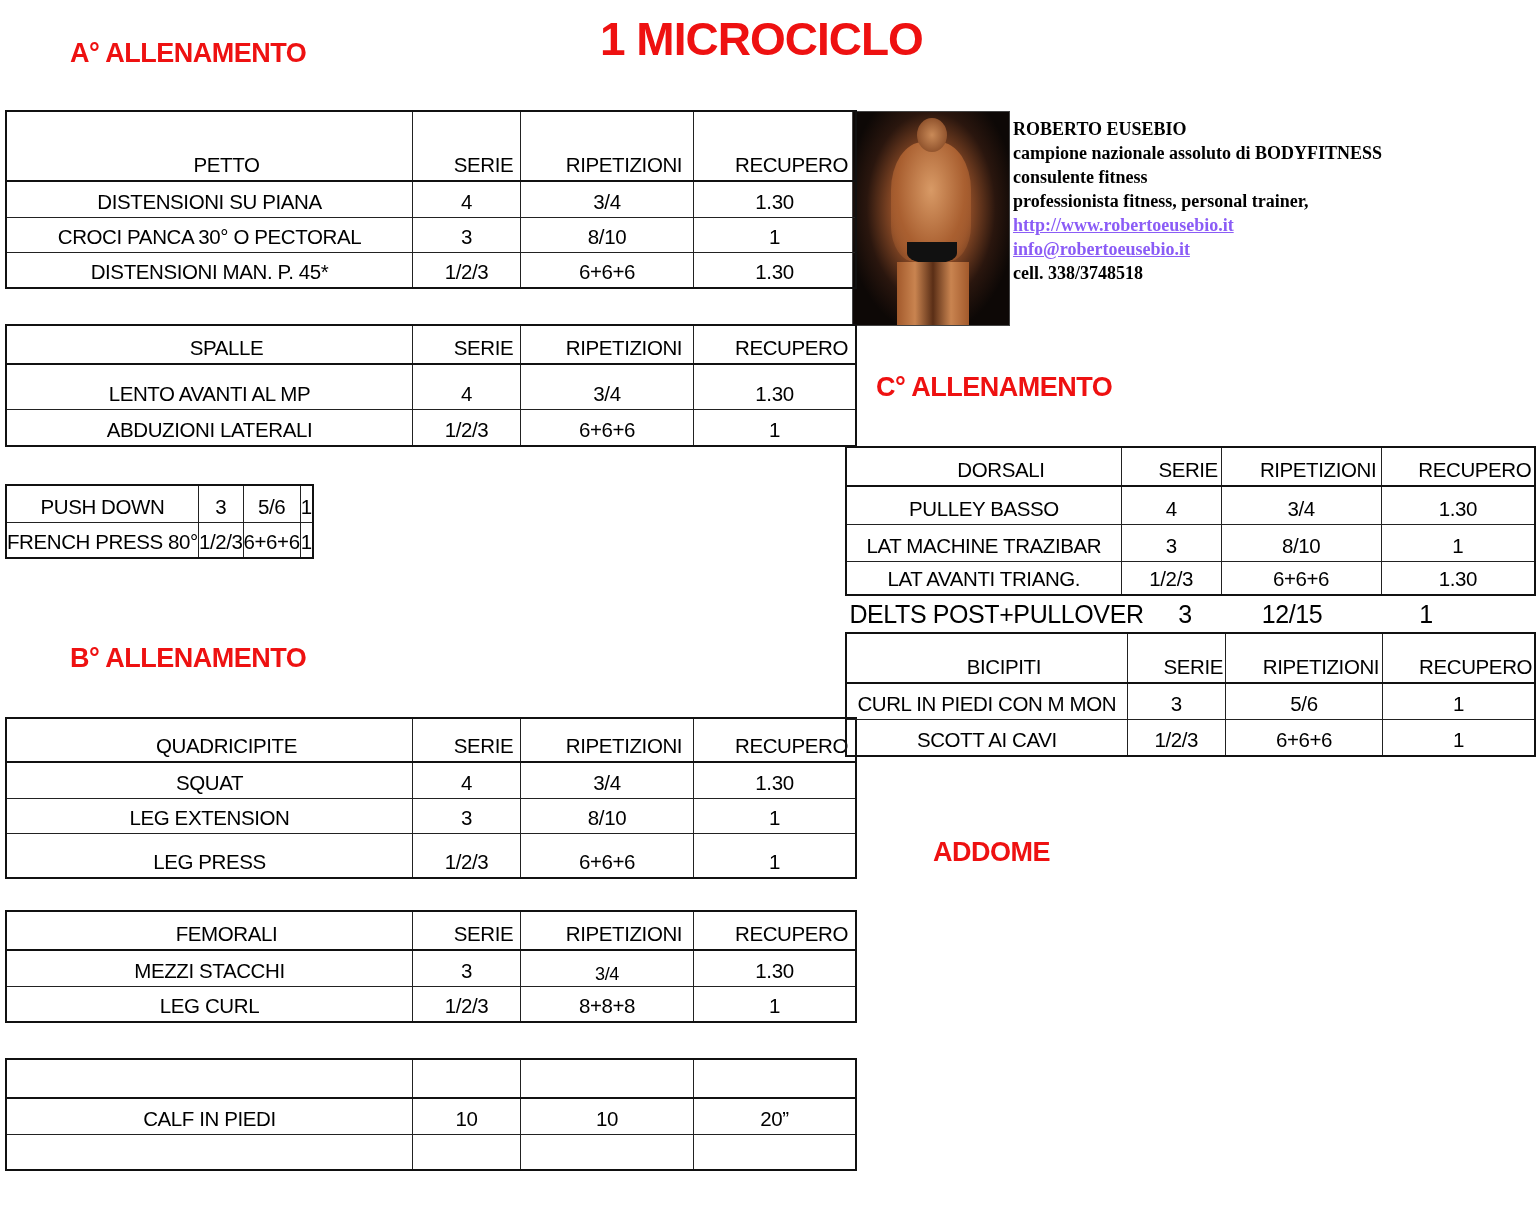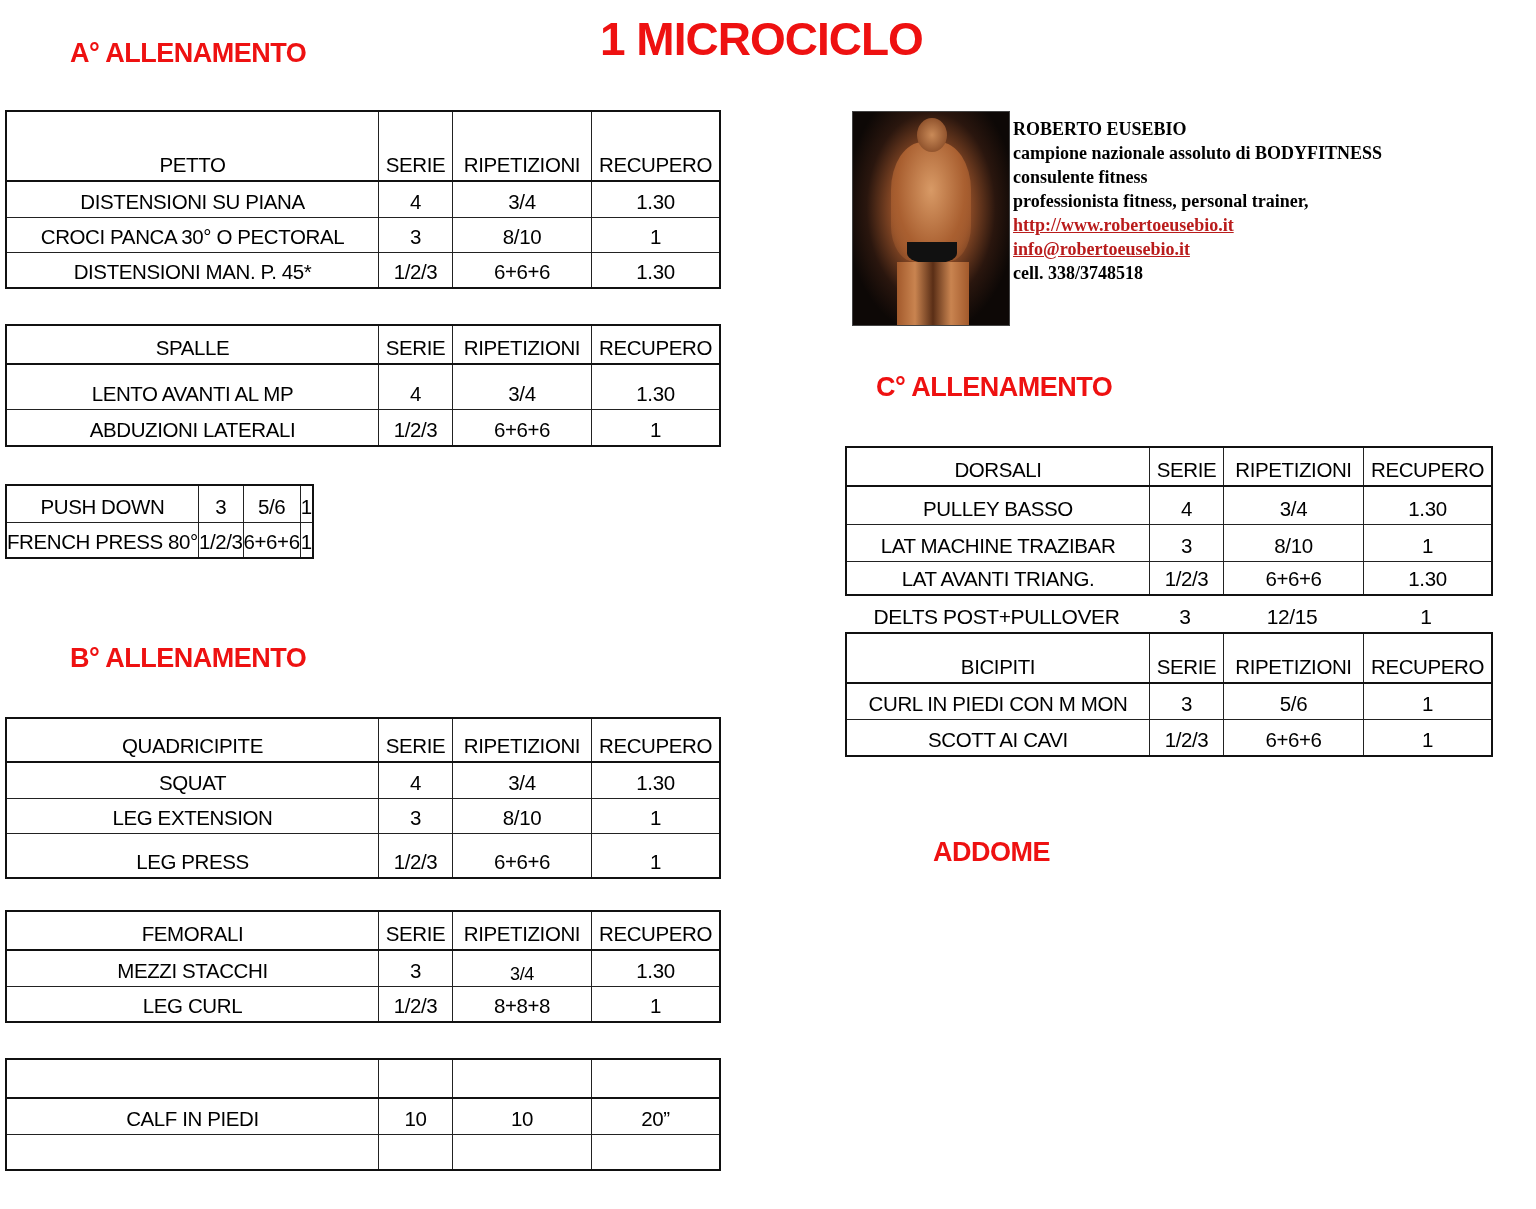--- a/index.html
+++ b/index.html
@@ -17,33 +17,33 @@
   .sec { font-size: 27px; }
   table.grid {
     position: absolute; border-collapse: collapse; table-layout: fixed;
     font-family: "Liberation Sans Narrow", "Liberation Sans", sans-serif;
   }
   table.grid td {
     border: 1px solid #222; text-align: center; vertical-align: bottom;
     font-size: 20.5px; padding: 0 0 3px 0; overflow: hidden; white-space: nowrap;
     letter-spacing: -0.4px;
   }
-  table.grid tr.hdr td { border-bottom: 2.5px solid #111; }
+  table.grid tr.hdr td { border-bottom: 2.5px solid #111; padding-left: 34px; }
   table.grid { border: 2px solid #111; }
   table.grid td.c0 { width: 371px; }
   table.grid td.c1 { width: 73px; }
   table.grid td.c2 { width: 138px; }
   table.grid td.c3 { width: 127px; }
   table.rt td.c0 { width: 302px; }
   table.rt td.c1 { width: 73px; }
   table.rt td.c2 { width: 139px; }
   table.rt td.c3 { width: 127px; }
   .free-row {
     position: absolute; left: 845px; top: 594px; height: 38px; width: 645px;
-    display: flex; font-family: "Liberation Sans", sans-serif; font-size: 21px; letter-spacing: -0.4px;
+    display: flex; font-family: "Liberation Sans", sans-serif; font-size: 25px; letter-spacing: -0.4px;
   }
   .free-row span { display: flex; align-items: flex-end; justify-content: center; padding-bottom: 3px; }
   .big { font-size: 24px; }
   .profile {
     position: absolute; left: 852px; top: 111px;
   }
   .photo {
     position: absolute; left: 0; top: 0; width: 156px; height: 213px;
     background: radial-gradient(ellipse 55% 60% at 50% 45%, #c07a4a 0%, #8a4a26 45%, #2a160e 75%, #0d0806 100%);
     border: 1px solid #444; overflow: hidden;
@@ -64,21 +64,21 @@
   }
   .photo .legs {
     position: absolute; left: 44px; top: 150px; width: 72px; height: 63px;
     background: linear-gradient(90deg, #a35a2c 0%, #c98450 25%, #5a2e16 50%, #c98450 75%, #a35a2c 100%);
   }
   .info {
     position: absolute; left: 161px; top: 6px;
     font-family: "Liberation Serif", "DejaVu Serif", serif; font-weight: bold;
     font-size: 18px; line-height: 24px; white-space: nowrap;
   }
-  .info a { color: #b91c1c; text-decoration: underline; }
+  .info a { color: #8b5cf6; text-decoration: underline; }
 </style>
 </head>
 <body>
 
 <div class="heading title">1 MICROCICLO</div>
 <div class="heading sec" style="left:70px; top:38px;">A° ALLENAMENTO</div>
 <div class="heading sec" style="left:70px; top:643px;">B° ALLENAMENTO</div>
 <div class="heading sec" style="left:876px; top:372px;">C° ALLENAMENTO</div>
 <div class="heading sec" style="left:933px; top:837px;">ADDOME</div>
 

